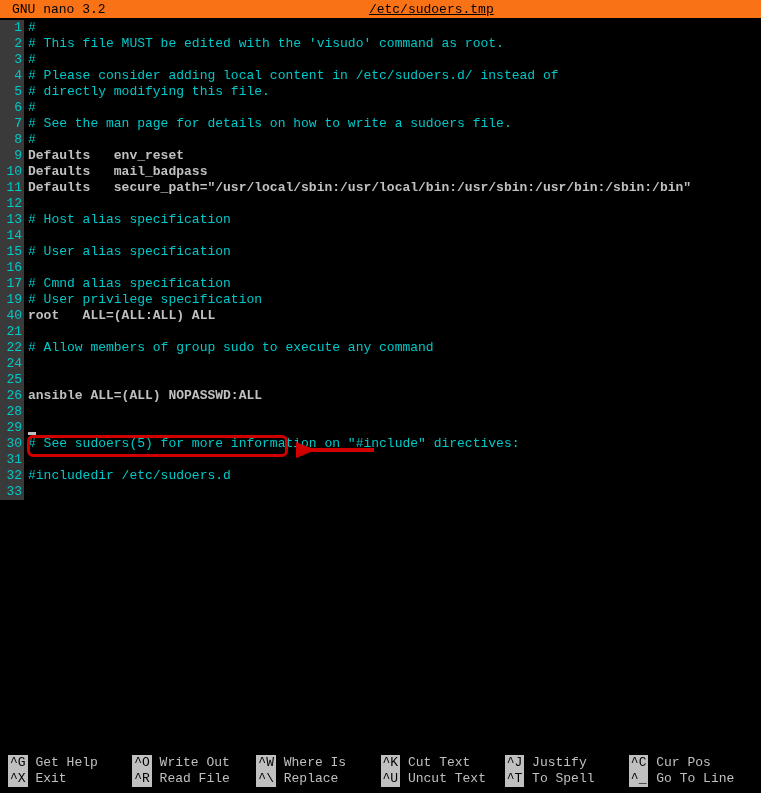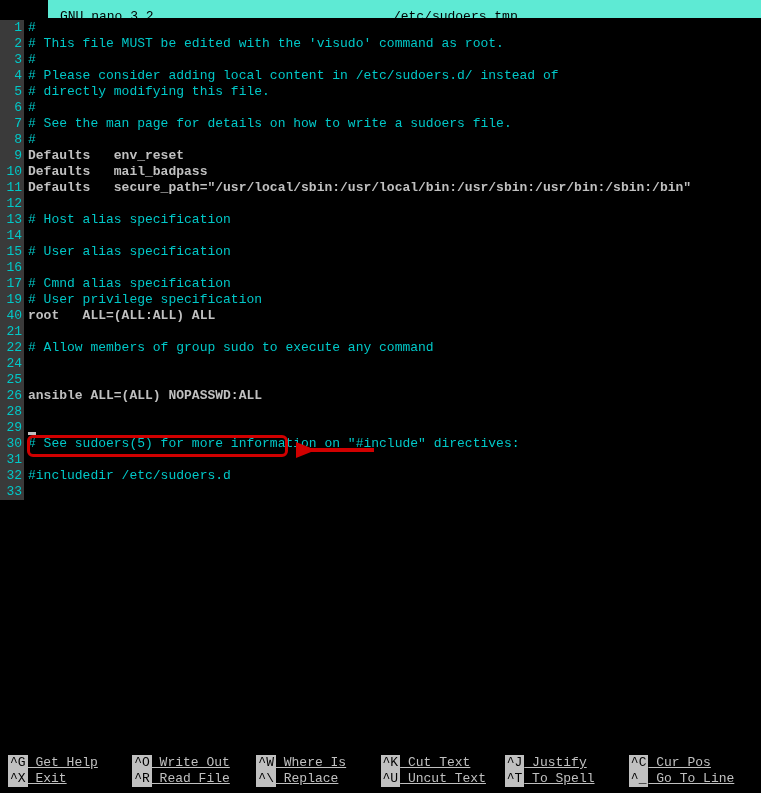--- a/index.html
+++ b/index.html
@@ -6,26 +6,25 @@
     body {
       background: #000;
       font-family: 'Courier New', monospace;
       font-size: 13px;
       width: 761px;
       height: 793px;
       overflow: hidden;
       position: relative;
     }
     .titlebar {
-      background: #5eead4;
+      background: #f97316;
       color: #000;
-      padding: 9px 4px;
+      padding: 2px 4px;
       display: flex;
       height: 18px;
-      margin-left: 48px;
     }
     .title-left { flex: 0 0 auto; padding-left: 8px; }
     .title-center { flex: 1; text-align: center; text-decoration: underline; }
     .editor {
       position: relative;
       padding-top: 2px;
     }
     .line {
       display: flex;
       height: 16px;
@@ -69,21 +68,20 @@
       bottom: 0;
       left: 0;
       right: 0;
       color: #c0c0c0;
       padding: 2px 8px 6px 8px;
     }
     .shortcut-row {
       display: flex;
       height: 16px;
       line-height: 16px;
-      text-decoration: underline;
     }
     .shortcut {
       flex: 1;
       white-space: pre;
     }
     .key {
       background: #c0c0c0;
       color: #000;
       padding: 0 2px;
       display: inline-block;

